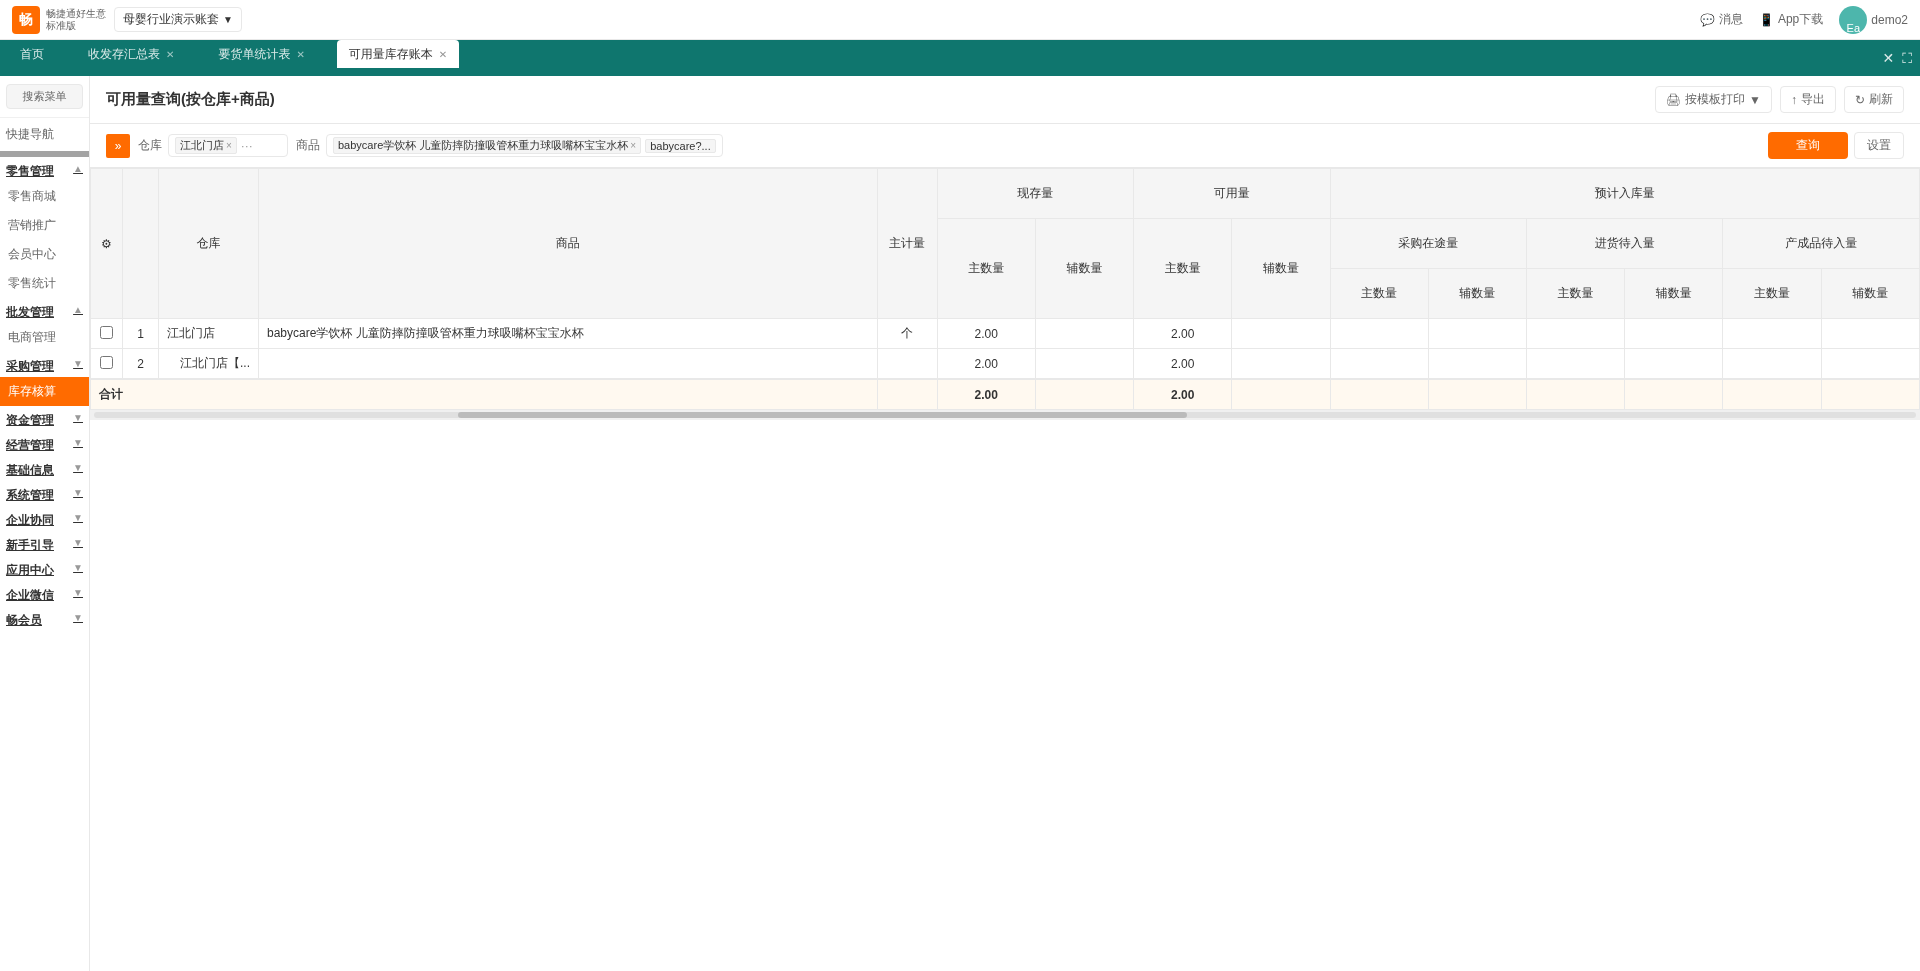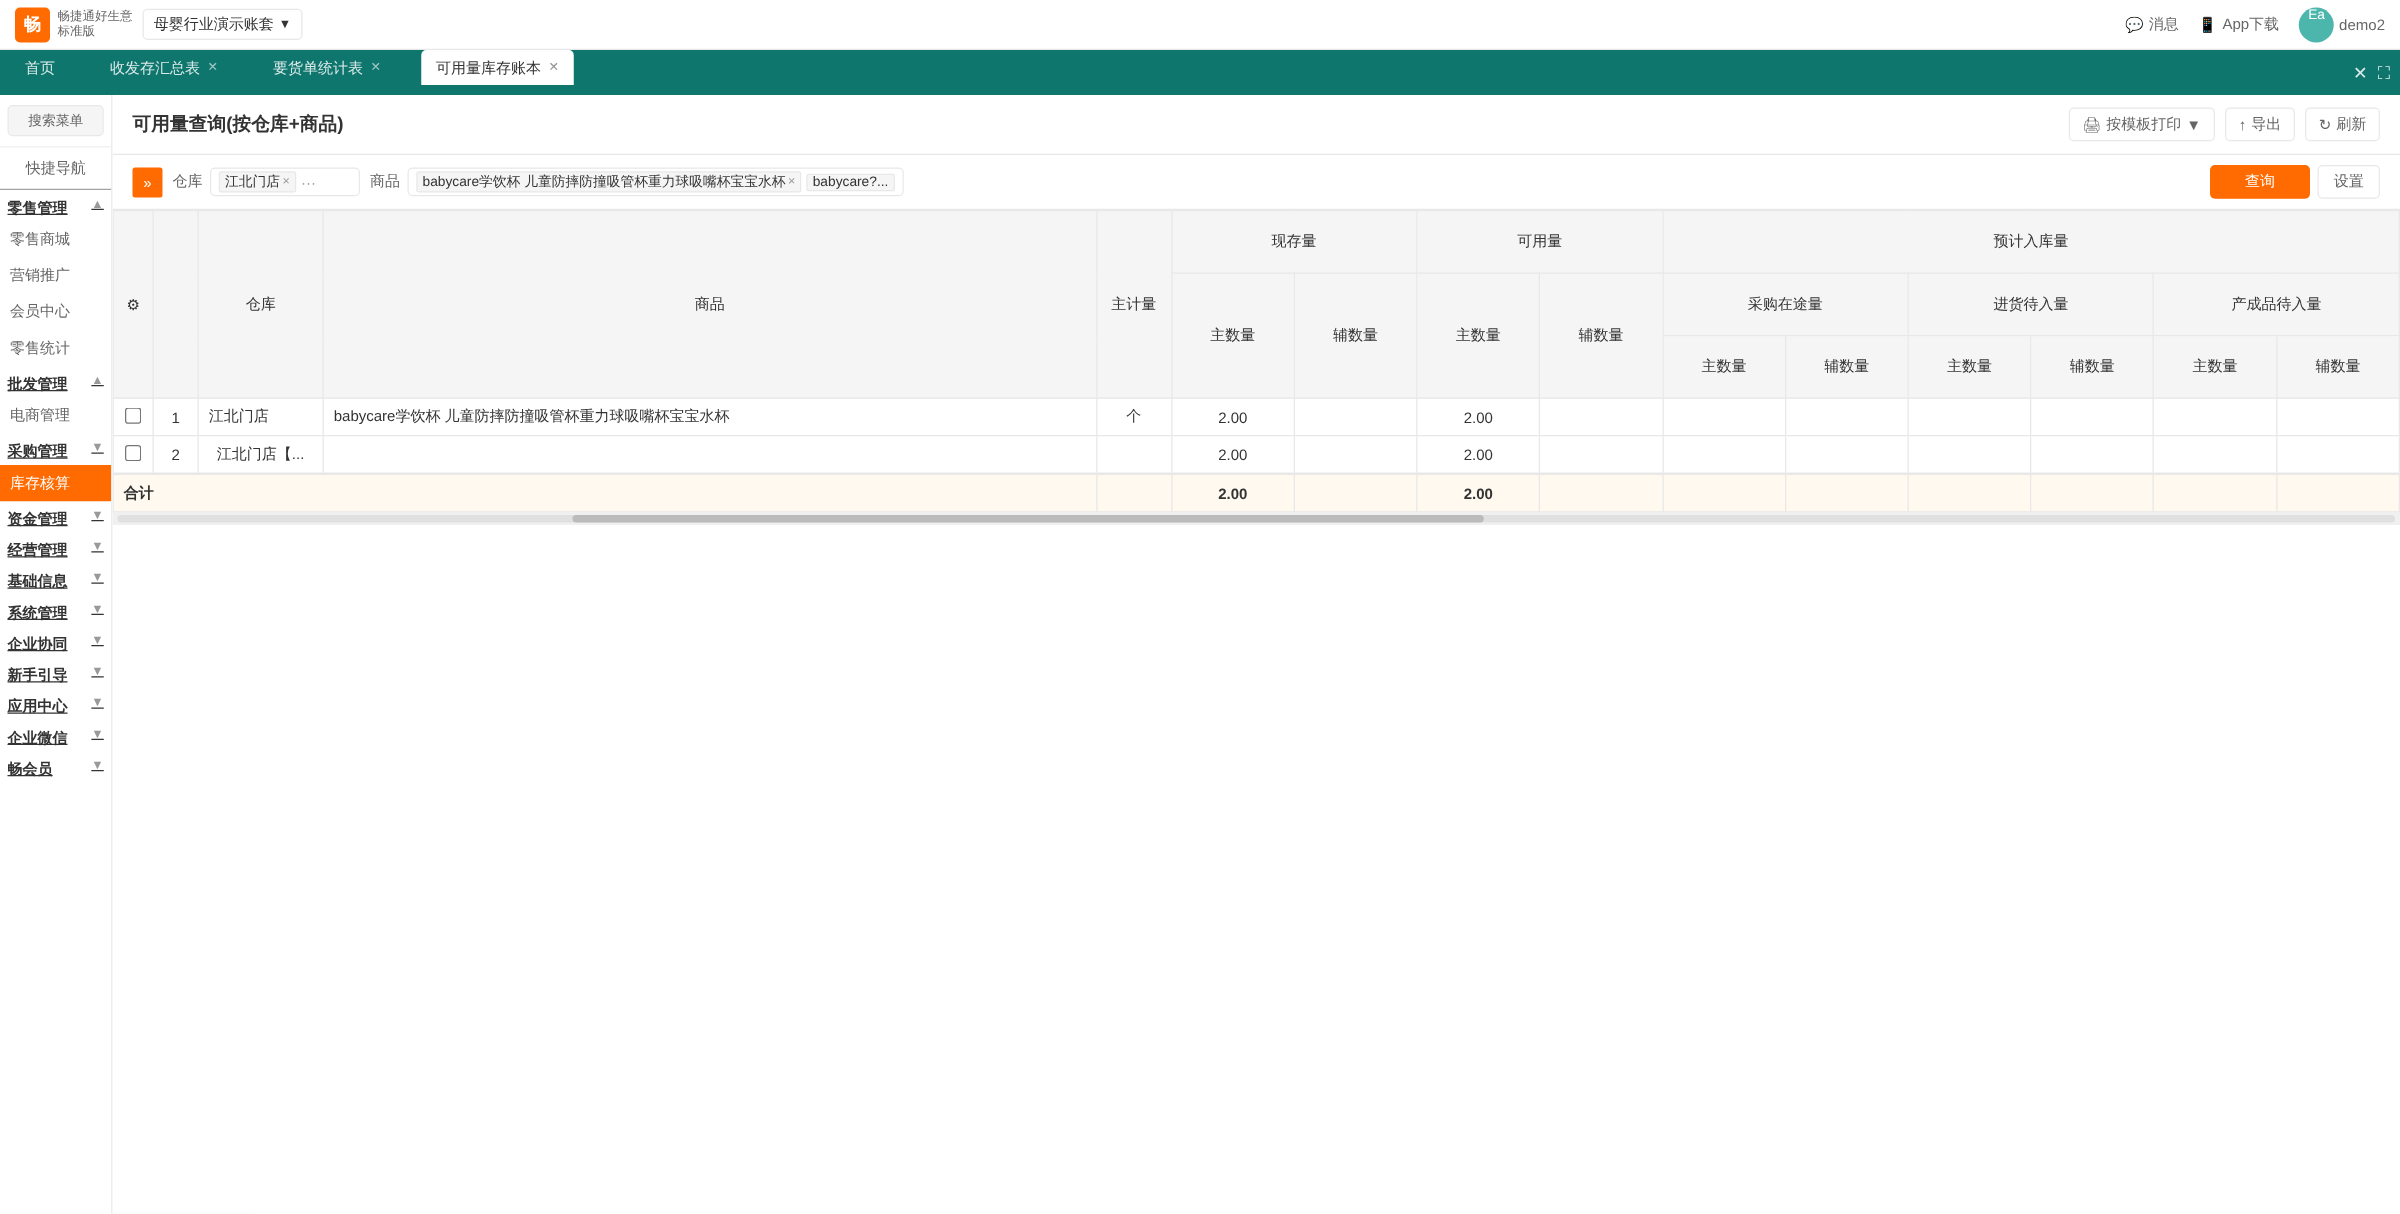--- a/index.html
+++ b/index.html
@@ -18,21 +18,21 @@
     }
     .top-bar-left { display: flex; align-items: center; gap: 8px; }
     .logo-area { display: flex; align-items: center; gap: 6px; }
     .logo-icon { width: 28px; height: 28px; background: #ff6b00; border-radius: 4px; display: flex; align-items: center; justify-content: center; color: #fff; font-size: 14px; font-weight: bold; }
     .logo-text { font-size: 12px; color: #666; line-height: 1.2; }
     .industry-selector {
       display: flex; align-items: center; gap: 4px; border: 1px solid #e8e8e8; border-radius: 4px; padding: 3px 8px; cursor: pointer; background: #fff; font-size: 12px; color: #333;
     }
     .top-bar-right { display: flex; align-items: center; gap: 16px; }
     .top-bar-btn { display: flex; align-items: center; gap: 4px; cursor: pointer; color: #666; font-size: 12px; }
-    .user-avatar { width: 28px; height: 28px; border-radius: 50%; background: #4db6ac; display: flex; align-items: flex-start; justify-content: center; color: #fff; font-size: 11px; overflow: hidden; }
+    .user-avatar { width: 28px; height: 28px; border-radius: 50%; background: #4db6ac; display: flex; align-items: flex-end; justify-content: center; color: #fff; font-size: 11px; overflow: hidden; }
 
     
     .tab-bar {
       height: 36px;
       background: #0f766e;
       display: flex;
       padding: 0 8px;
       gap: 20px;
     }
     .tab-item {
@@ -81,25 +81,25 @@
       background: #f5f5f5;
       border: 1px solid #e8e8e8;
       border-radius: 4px;
       text-align: center;
       cursor: pointer;
       font-size: 11px;
       color: #666;
     }
     .sidebar-nav-item {
       padding: 8px 6px;
-      text-align: center;
+      text-align: left;
       cursor: pointer;
       font-size: 12px;
       color: #666;
-      border-bottom: 1px solid #a3a3a3;
+      border-bottom: 6px solid #a3a3a3;
     }
     .sidebar-section {
       padding: 6px 6px 2px;
       font-size: 12px;
       color: #333;
       font-weight: bold;
       display: flex;
       align-items: flex-start;
       justify-content: space-between;
       cursor: pointer;
@@ -439,21 +439,21 @@
       <td></td>
       <td></td>
       <td></td>
       <td></td>
       <td></td>
       <td></td>
     </tr>
             <tr>
       <td><input type="checkbox" style="cursor: pointer;"></td>
       <td>2</td>
-      <td style="text-align:center;margin-top:36px;">江北门店【...</td>
+      <td style="text-align:right;margin-top:36px;">江北门店【...</td>
       <td style="text-align:left;"></td>
       <td></td>
       <td>2.00</td>
       <td></td>
       <td>2.00</td>
       <td></td>
       <td></td>
       <td></td>
       <td></td>
       <td></td>

